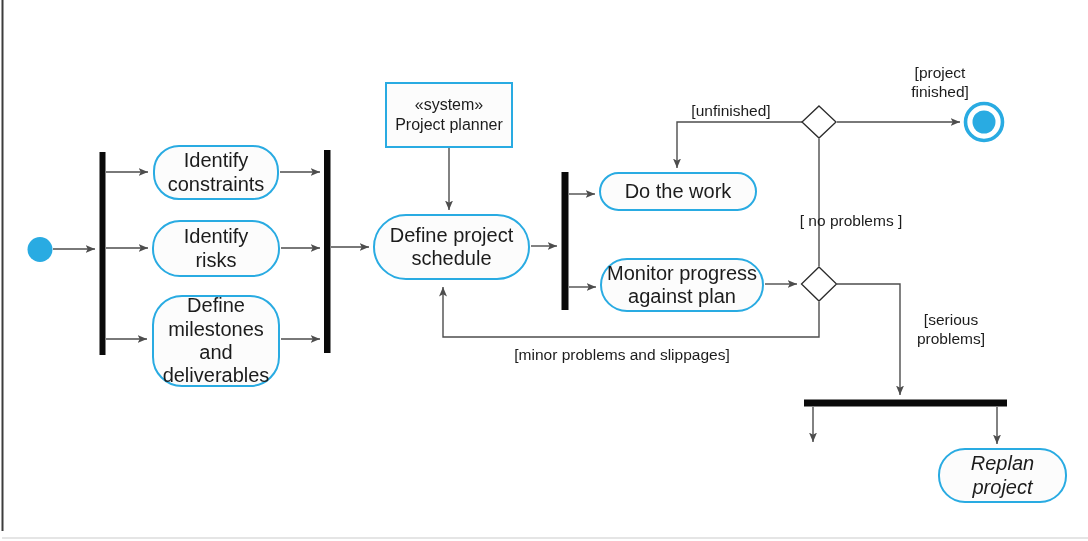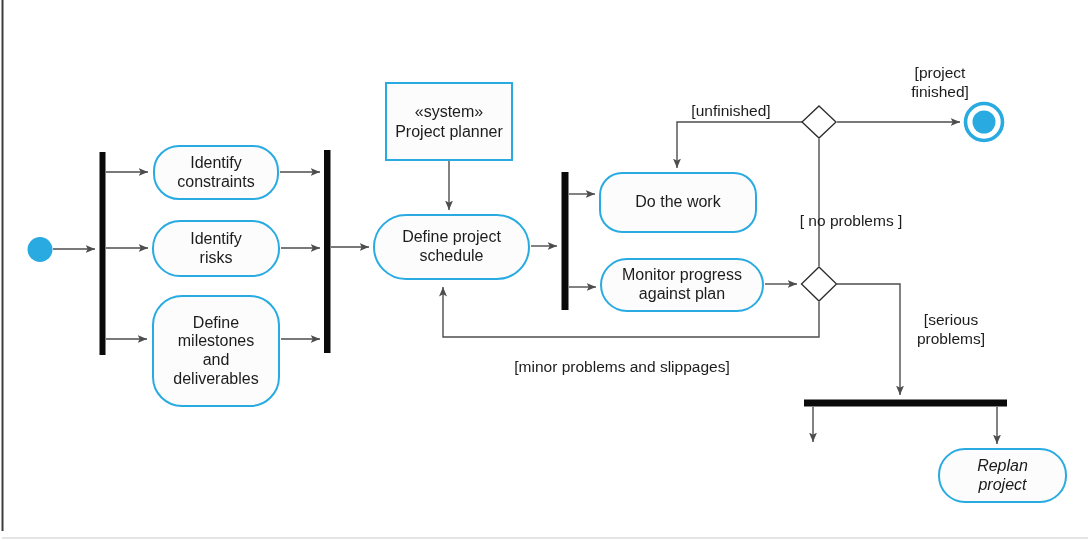--- a/index.html
+++ b/index.html
@@ -51,21 +51,21 @@
     position:absolute;
     box-sizing:border-box;
     border:2.4px solid var(--accent);
     background:var(--node_fill);
     color:var(--text);
     display:flex;
     align-items:center;
     justify-content:center;
     text-align:center;
     white-space:pre-line;
-    font-size:16px;
+    font-size:20px;
     line-height:1.17;
   }
   .annotation{
     position:absolute;
     box-sizing:border-box;
     border:2.4px solid var(--accent);
     background:var(--node_fill);
     color:var(--text);
     display:flex;
     align-items:center;
@@ -127,51 +127,51 @@
     <rect class="sync-bar" x="804" y="399.5" width="203" height="7"></rect>
 
     <polygon class="decision" points="819,106 836,122 819,138 802,122"></polygon>
     <polygon class="decision" points="819,267 836.5,284 819,301 801.5,284"></polygon>
 
     <circle class="start-dot" cx="40" cy="249.5" r="12.5"></circle>
     <circle class="end-ring" cx="984" cy="122" r="18.5"></circle>
     <circle class="end-core" cx="984" cy="122" r="11.5"></circle>
   </svg>
 
-  <div class="annotation" style="left:385px;top:82px;width:128px;height:79px;">«system»
+  <div class="annotation" style="left:385px;top:82px;width:128px;height:66px;">«system»
 Project planner</div>
 
   <div class="activity" style="left:153px;top:145px;width:126px;height:55px;border-radius:26px;">Identify
 constraints</div>
 
   <div class="activity" style="left:152px;top:220px;width:128px;height:57px;border-radius:28px;">Identify
 risks</div>
 
-  <div class="activity" style="left:152px;top:295px;width:128px;height:112px;border-radius:30px;">Define
+  <div class="activity" style="left:152px;top:295px;width:128px;height:92px;border-radius:30px;">Define
 milestones
 and
 deliverables</div>
 
   <div class="activity" style="left:373px;top:214px;width:157px;height:66px;border-radius:33px;">Define project
 schedule</div>
 
-  <div class="activity" style="left:599px;top:172px;width:158px;height:61px;border-radius:23px;">Do the work</div>
+  <div class="activity" style="left:599px;top:172px;width:158px;height:39px;border-radius:23px;">Do the work</div>
 
   <div class="activity" style="left:600px;top:258px;width:164px;height:54px;border-radius:27px;">Monitor progress
 against plan</div>
 
 
   <div class="activity" style="left:938px;top:448px;width:129px;height:55px;border-radius:27px;font-style:italic;">Replan
 project</div>
 
   <div class="guard" style="left:731px;top:90px;margin-top:12px;">[unfinished]</div>
 
   <div class="guard" style="left:896px;top:64px;margin-left:44px;">[project
 finished]</div>
 
   <div class="guard" style="left:851px;top:212px;">[ no problems ]</div>
 
-  <div class="guard" style="left:622px;top:358px;">[minor problems and slippages]</div>
+  <div class="guard" style="left:622px;top:346px;">[minor problems and slippages]</div>
 
   <div class="guard" style="left:951px;top:311px;">[serious
 problems]</div>
 
 </div>
 
 </body></html>

